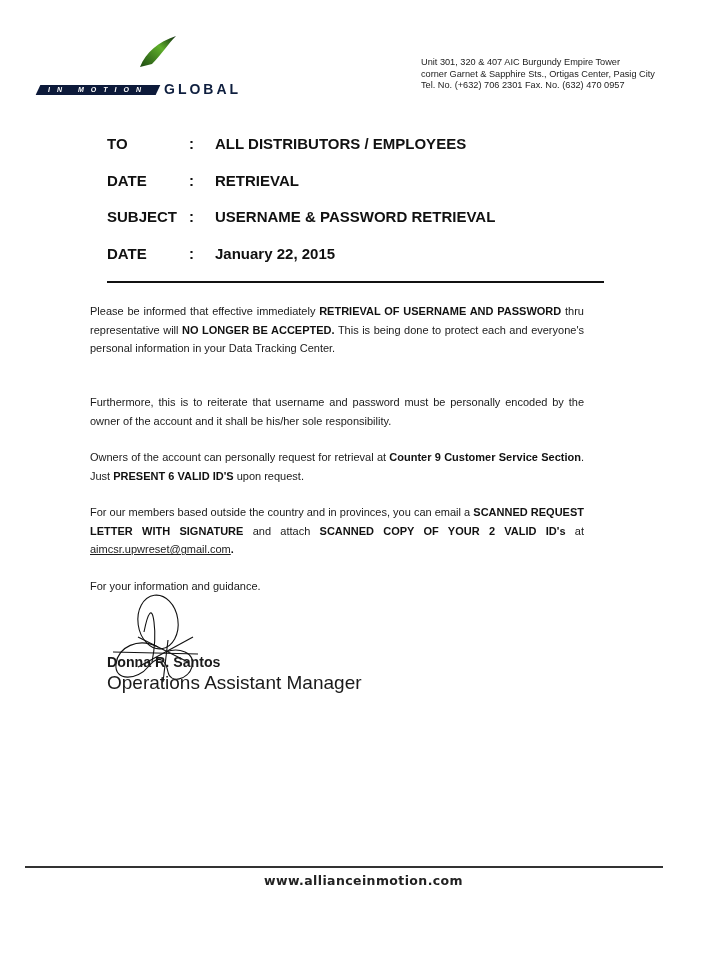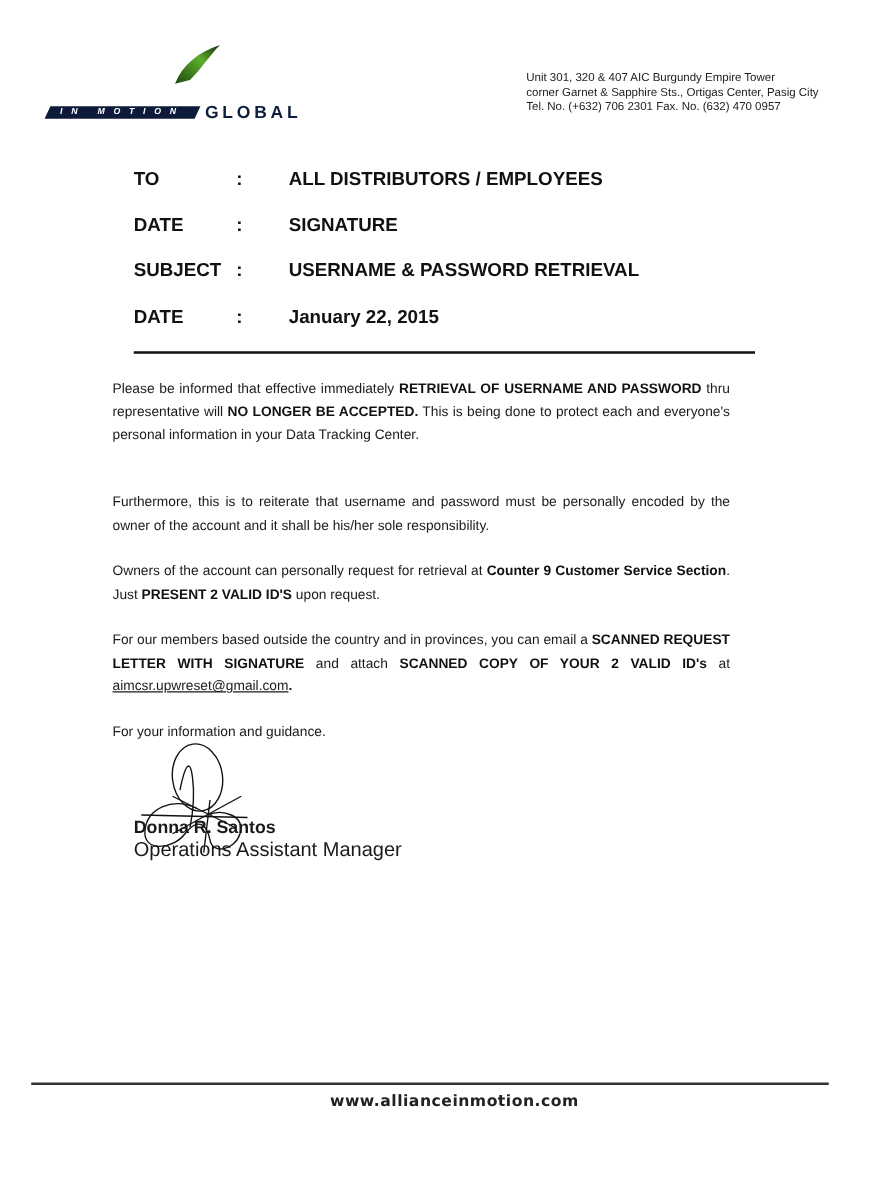--- a/index.html
+++ b/index.html
@@ -27,31 +27,31 @@
   .logo-global {
     position:absolute; left:126px; top:47px; font-weight:900; font-size:14px; letter-spacing:3px;
     color:#0e1e3e;
     text-align:center;
   }
   .address { left:421px; top:57px; font-size:9.2px; line-height:11.5px; color:#222; }
   
   .hdr-row { position:absolute; left:107px; font-weight:bold; font-size:15px; color:#111; }
   .hdr-label { position:absolute; left:0; }
   .hdr-colon { position:absolute; left:82px; }
-  .hdr-value { position:absolute; left:124px; white-space:nowrap; }
+  .hdr-value { position:absolute; left:108px; white-space:nowrap; }
   .rule { left:107px; top:281px; width:497px; height:2px; background:#111; }
   
   .para {
     position:absolute; left:90px; width:494px; font-size:11px; line-height:18.6px;
     text-align:justify; color:#1a1a1a;
   }
   .para b { color:#111; }
   .email { text-decoration:underline;margin-top:30px; }
   .sign-name { left:107px; top:654px; font-weight:bold; font-size:14.2px; }
-  .sign-title { left:107px; top:672px; font-size:16px; }
+  .sign-title { left:107px; top:672px; font-size:19px; }
   .signature { left:108px; top:592px; }
   .footer-rule { left:25px; top:866px; width:638px; height:1.5px; background:#333; }
   .footer-url {
     left:264px; top:873px; font-size:12.5px; color:#222; letter-spacing:0.4px;
     font-family:"DejaVu Sans", sans-serif; font-weight:700;
   }
 </style>
 </head>
 <body>
 
@@ -77,40 +77,40 @@
 </div>
 
 <div class="hdr-row" style="top:135px;">
   <span class="hdr-label">TO</span>
   <span class="hdr-colon">:</span>
   <span class="hdr-value">ALL DISTRIBUTORS / EMPLOYEES</span>
 </div>
 <div class="hdr-row" style="top:172px;">
   <span class="hdr-label">DATE</span>
   <span class="hdr-colon">:</span>
-  <span class="hdr-value">SIGNATURE</span>
+  <span class="hdr-value">RETRIEVAL</span>
 </div>
 <div class="hdr-row" style="top:208px;">
   <span class="hdr-label">SUBJECT</span>
   <span class="hdr-colon">:</span>
   <span class="hdr-value">USERNAME &amp; PASSWORD RETRIEVAL</span>
 </div>
 <div class="hdr-row" style="top:245px;">
   <span class="hdr-label">DATE</span>
   <span class="hdr-colon">:</span>
   <span class="hdr-value">January 22, 2015</span>
 </div>
 
 <div class="abs rule"></div>
 
 <div class="para" style="top:302px;"><span>Please be informed that effective immediately </span><b>RETRIEVAL OF USERNAME AND PASSWORD</b><span> thru representative will </span><b>NO LONGER BE ACCEPTED.</b><span> This is being done to protect each and everyone's personal information in your Data Tracking Center.</span></div>
 
 <div class="para" style="top:393px;"><span>Furthermore, this is to reiterate that username and password must be personally encoded by the owner of the account and it shall be his/her sole responsibility.</span></div>
 
-<div class="para" style="top:448px;"><span>Owners of the account can personally request for retrieval at </span><b>Counter 9 Customer Service Section</b><span>. Just </span><b>PRESENT 2 VALID ID'S</b><span> upon request.</span></div>
+<div class="para" style="top:448px;"><span>Owners of the account can personally request for retrieval at </span><b>Counter 9 Customer Service Section</b><span>. Just </span><b>PRESENT 6 VALID ID'S</b><span> upon request.</span></div>
 
 <div class="para" style="top:503px;"><span>For our members based outside the country and in provinces, you can email a </span><b>SCANNED REQUEST LETTER WITH SIGNATURE</b><span> and attach </span><b>SCANNED COPY OF YOUR 2 VALID ID's</b><span> at </span><span class="email">aimcsr.upwreset@gmail.com</span><b>.</b></div>
 
 <div class="para" style="top:577px;">For your information and guidance.</div>
 
 <svg class="abs signature" width="110" height="100" viewBox="0 0 110 100">
   <g fill="none" stroke="#111" stroke-width="1.1">
     <ellipse cx="50" cy="30" rx="20" ry="27" transform="rotate(-8 50 30)"></ellipse>
     <path d="M36,40 C40,20 44,14 46,30 C48,45 46,60 44,70"></path>
     <path d="M50,55 C30,45 10,55 8,72 C6,90 30,88 40,75 C52,60 58,70 60,80 C62,92 80,88 84,75 C88,60 70,55 58,60"></path>

